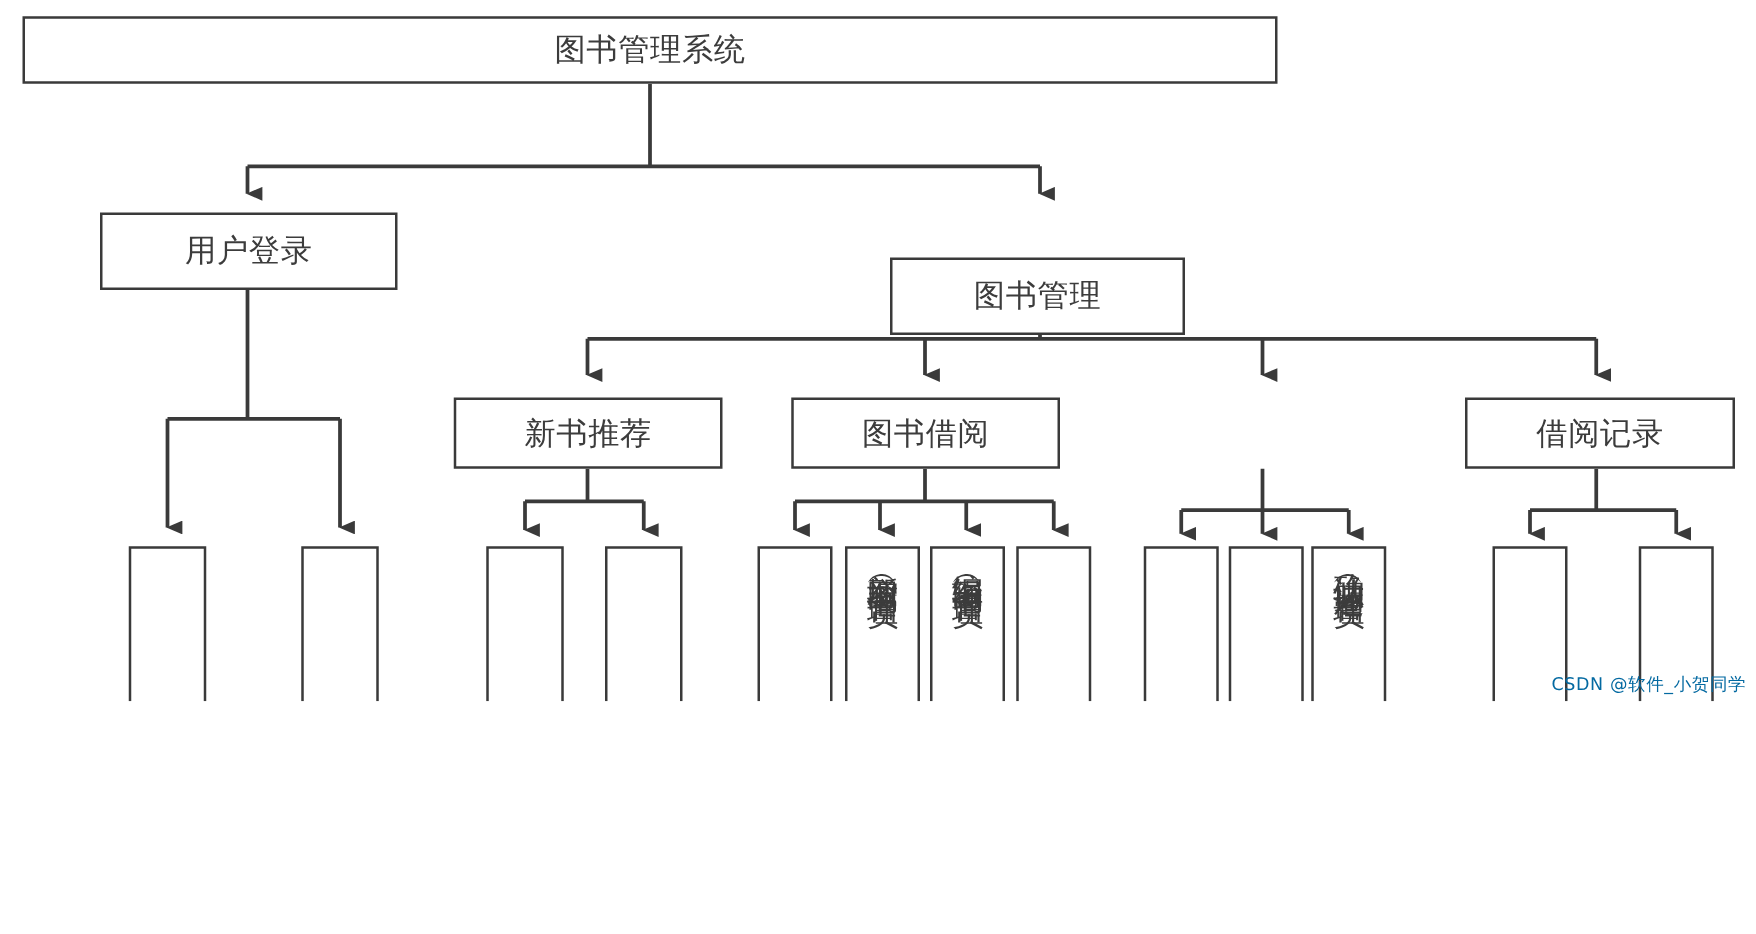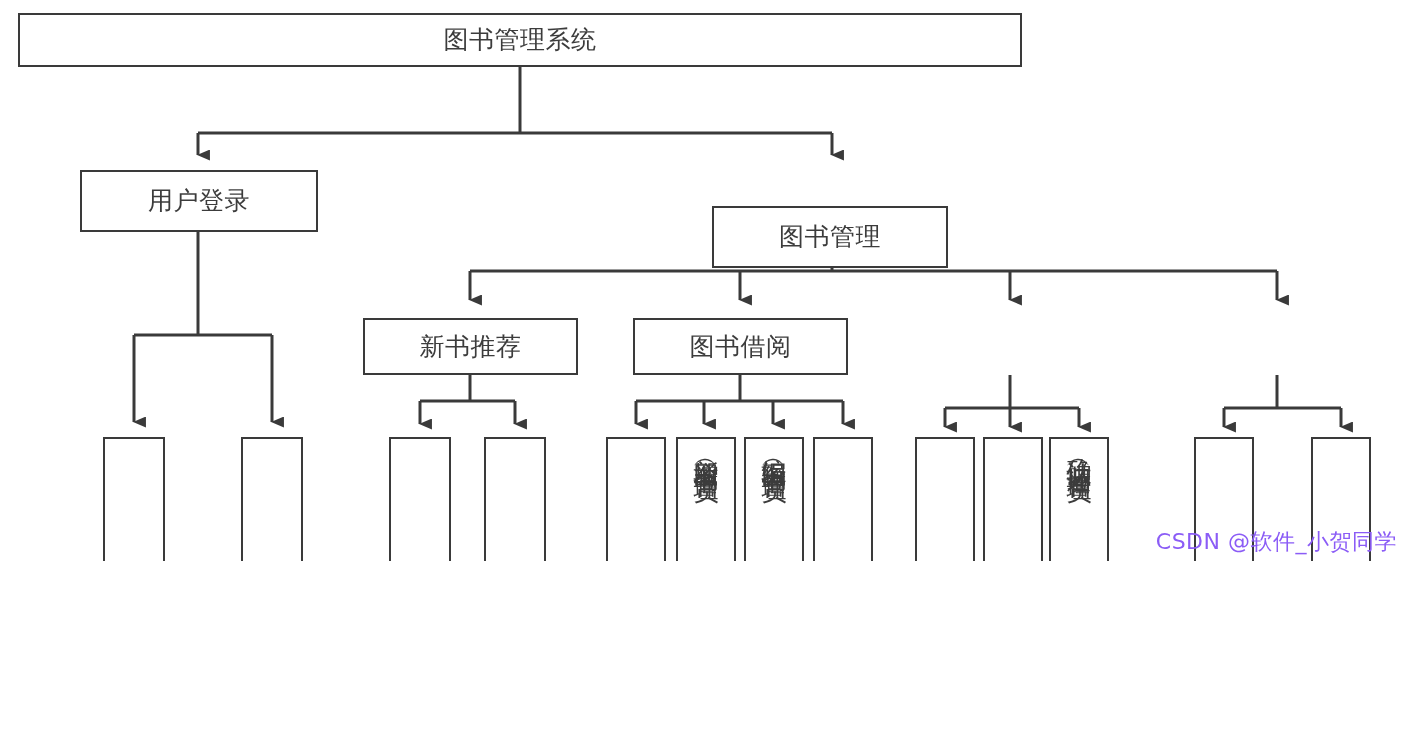--- a/index.html
+++ b/index.html
@@ -64,22 +64,22 @@
     letter-spacing: 3px;
     margin: 0 auto;
   }
   .node.vert.centered {
     align-items: center;
   }
   .watermark {
     position: absolute;
     right: 8px;
     bottom: 4px;
-    font-size: 22px;
-    color: #8b5cf6;
+    font-size: 14px;
+    color: #0369a1;
     letter-spacing: 0.5px;
     white-space: nowrap;
     user-select: none;
   }
 </style>
 </head>
 <body>
 
 <div id="canvas">
 
@@ -144,20 +144,23 @@
   <div class="node horiz" style="left:712px; top:170px; width:236px; height:62px;margin-top:36px;">
     <span class="label">图书管理</span>
   </div>
 
   <div class="node horiz" style="left:363px; top:318px; width:215px; height:57px;">
     <span class="label">新书推荐</span>
   </div>
   <div class="node horiz" style="left:633px; top:318px; width:215px; height:57px;">
     <span class="label">图书借阅</span>
   </div>
+  <div class="node horiz" style="left:1172px; top:318px; width:216px; height:57px;">
+    <span class="label">借阅记录</span>
+  </div>
 
   <div class="node vert centered" style="left:103px; top:437px; width:62px; height:296px;">
     <span class="label">用户登录</span>
   </div>
   <div class="node vert centered" style="left:241px; top:437px; width:62px; height:296px;">
     <span class="label">注销登录</span>
   </div>
 
   <div class="node vert centered" style="left:389px; top:437px; width:62px; height:296px;">
     <span class="label">查询图书</span>

